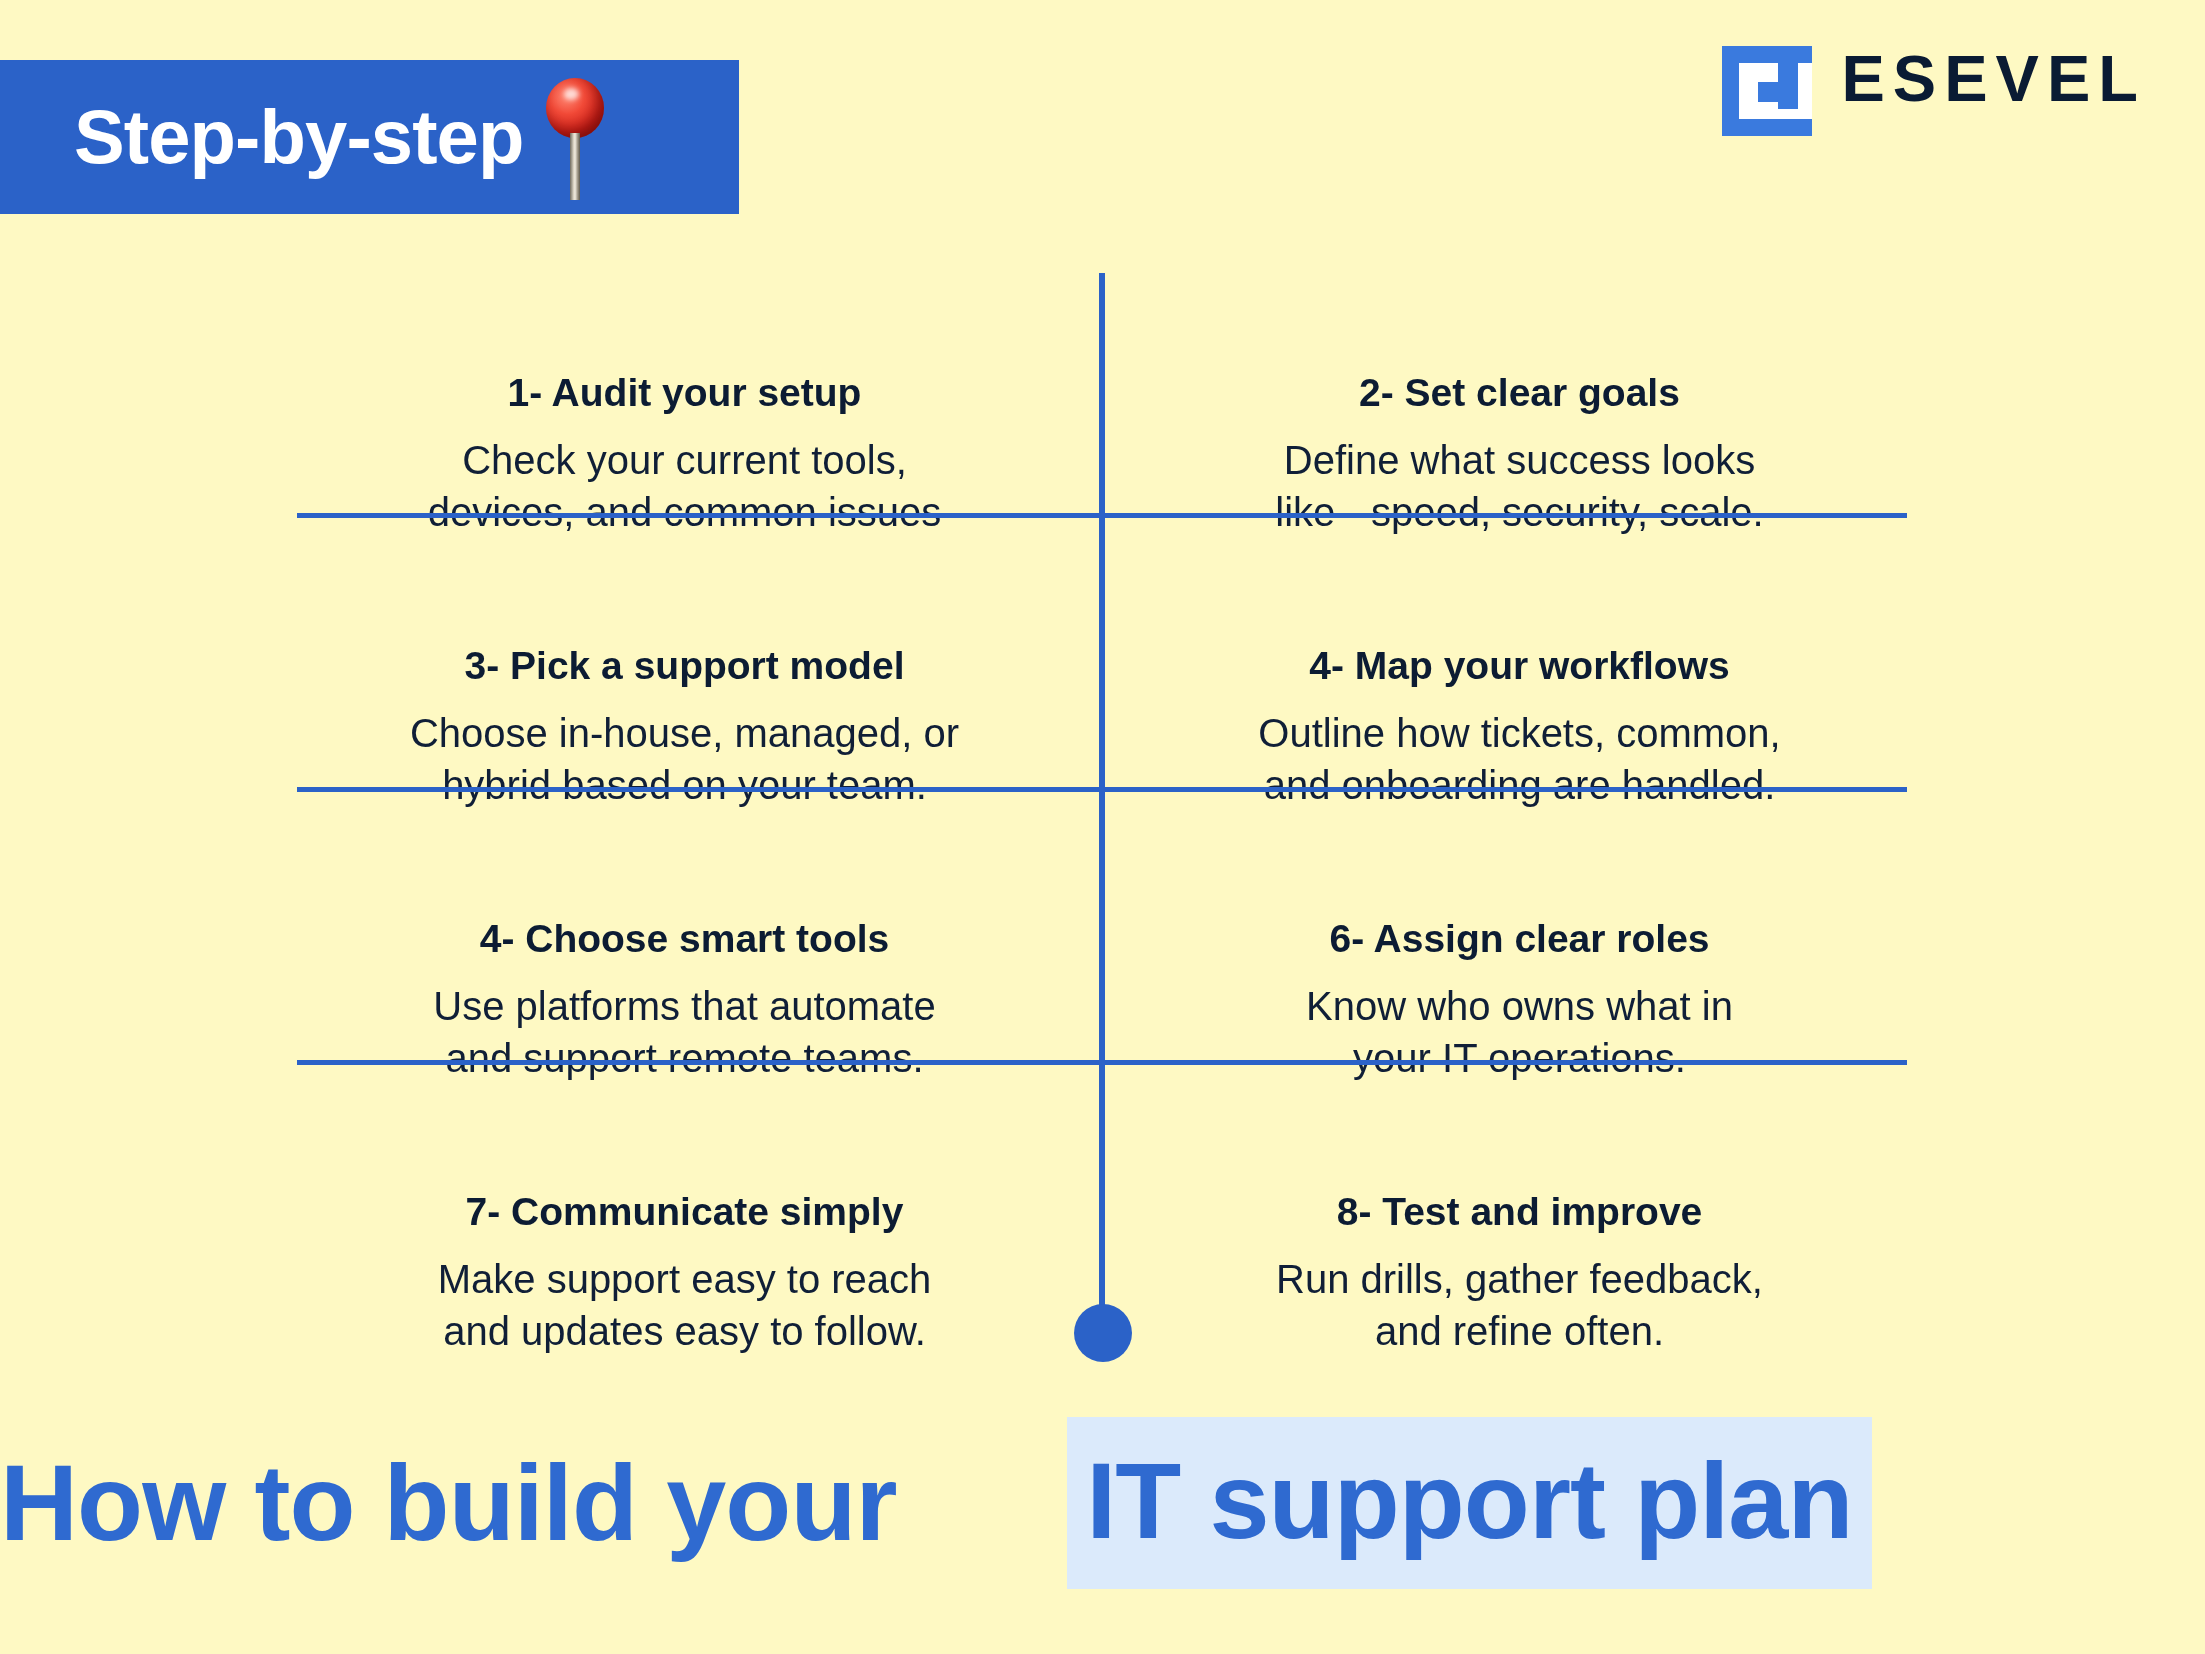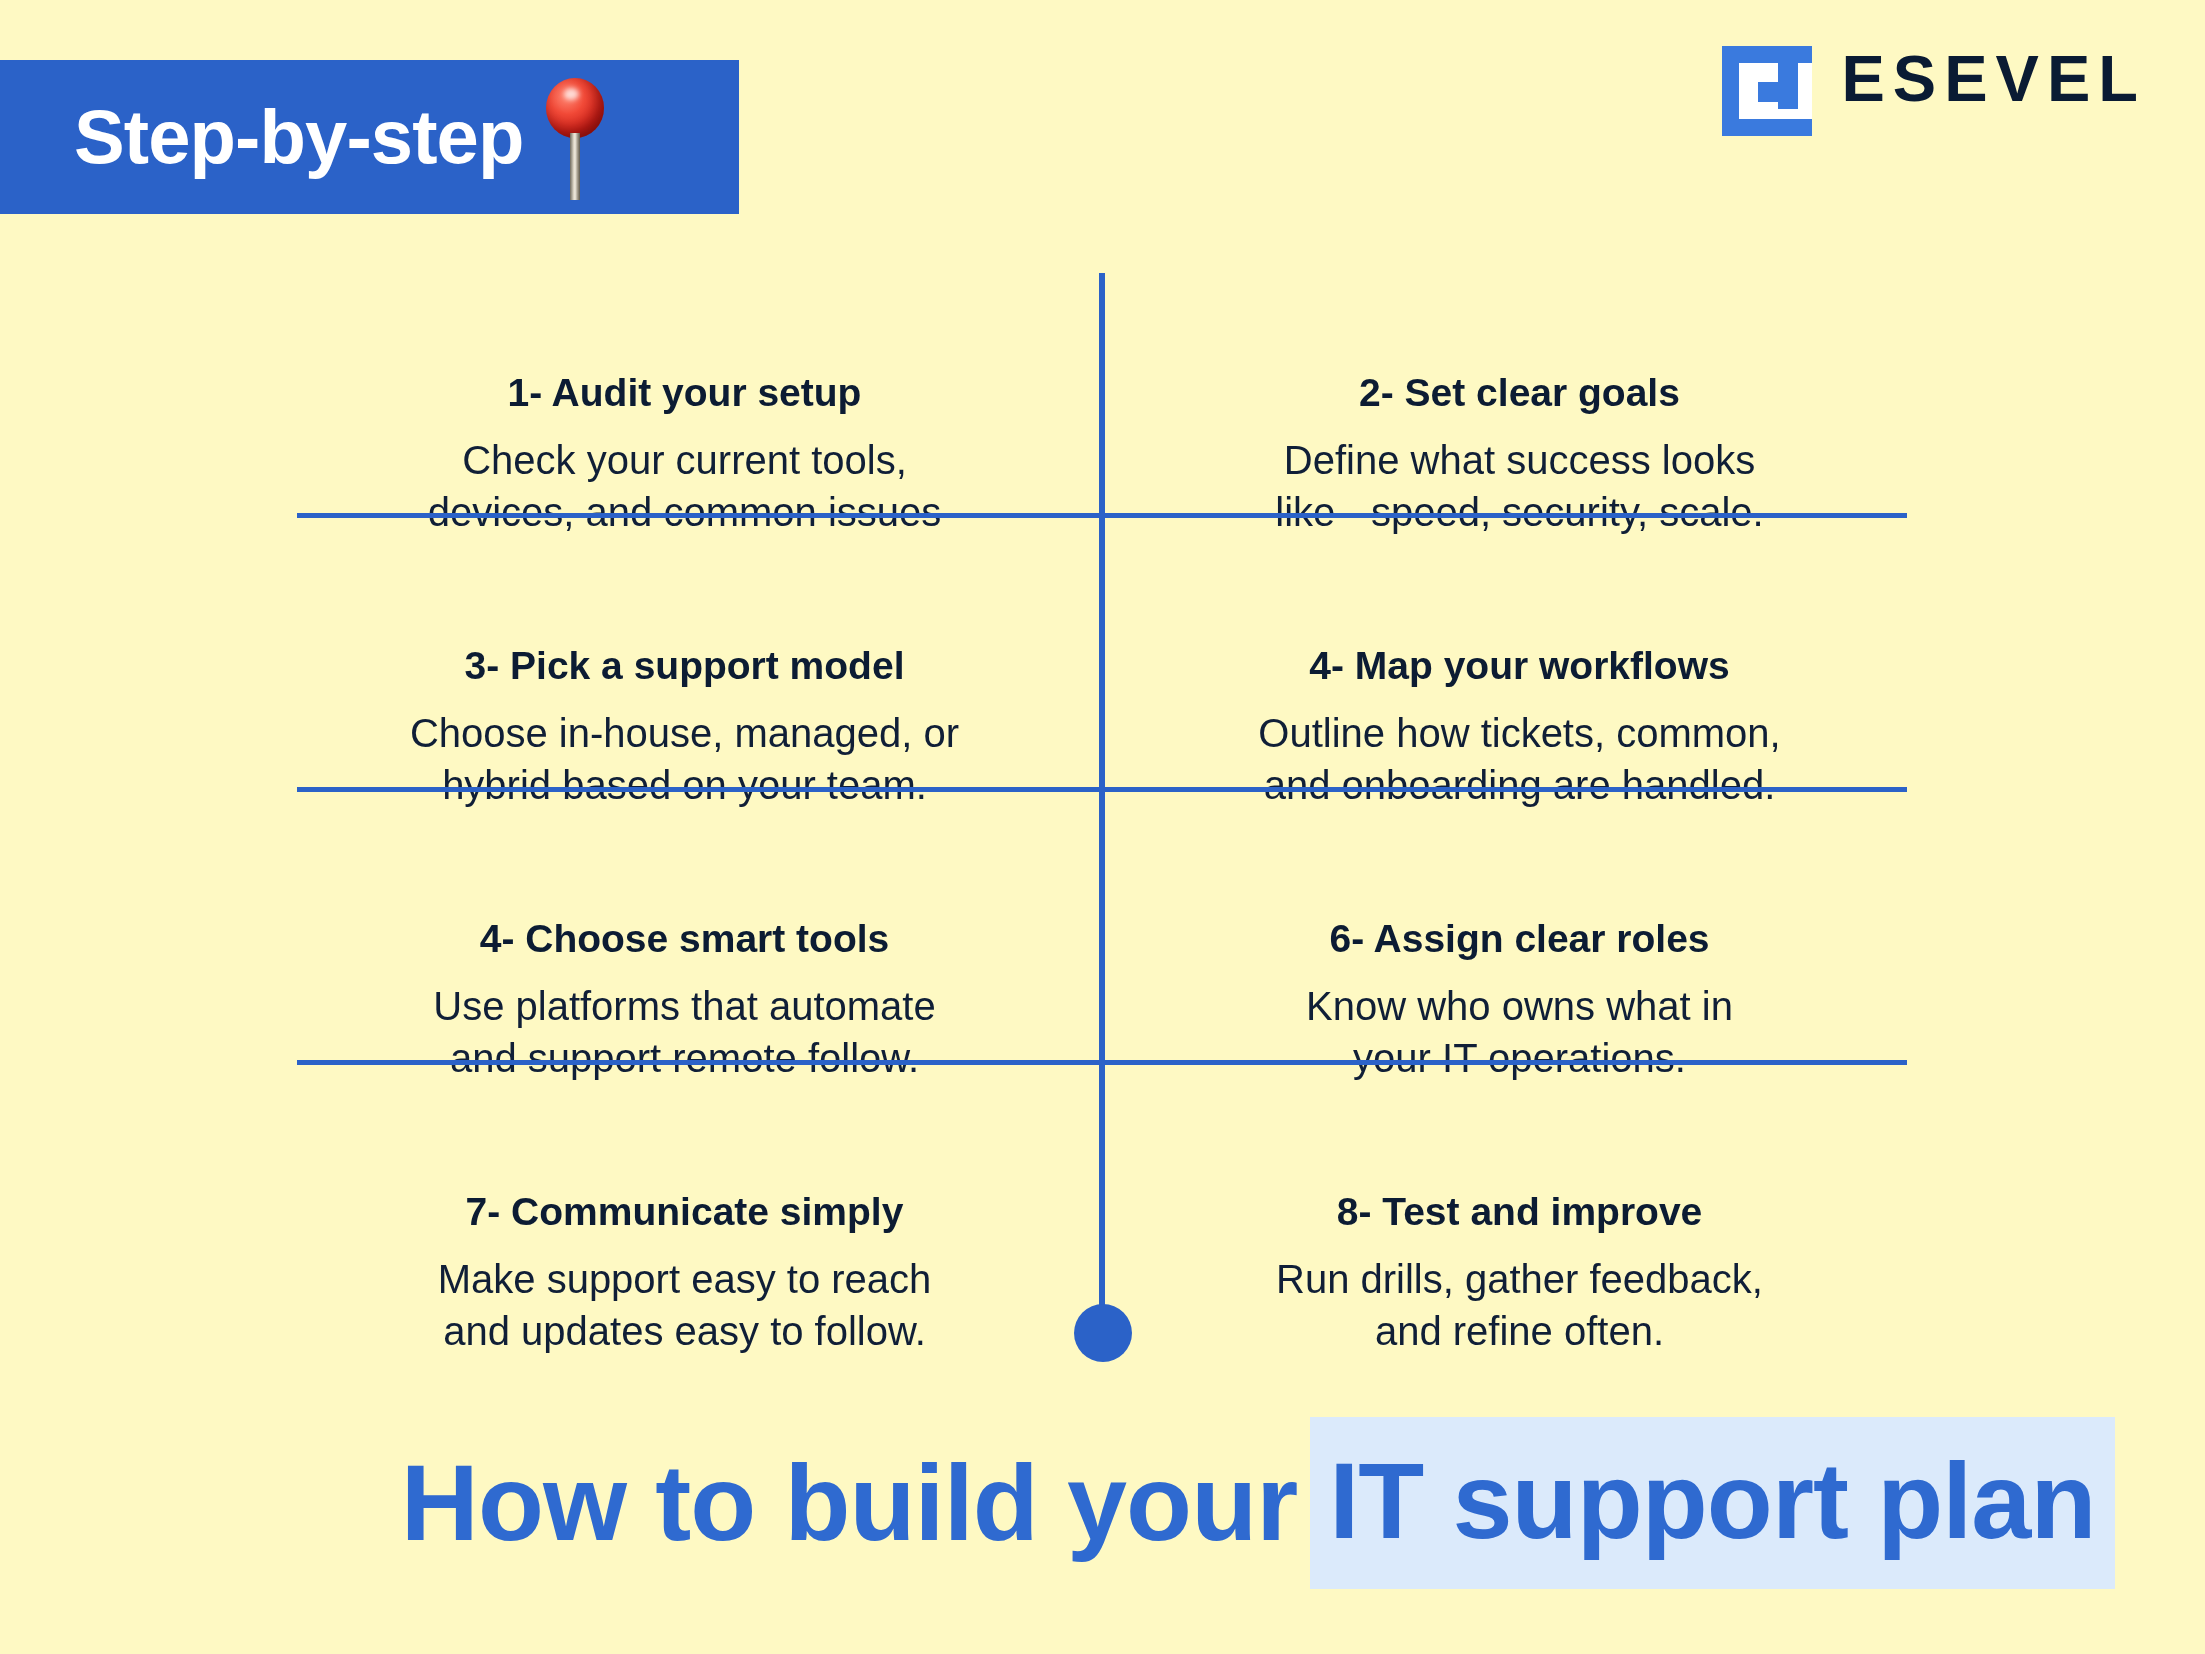--- a/index.html
+++ b/index.html
@@ -204,23 +204,23 @@
     height: 58px;
     border-radius: 50%;
     background: #2b62c8;
   }
 
   
   #bottom-title {
     position: absolute;
     left: 0;
     top: 1417px;
-    width: 2115px;
-    display: flex;
-    justify-content: flex-end;
+    width: 1872px;
+    display: flex;
+    justify-content: space-between;
     align-items: center;
   }
   #title-plain {
     color: #2f6ad0;
     font-size: 108px;
     font-weight: bold;
     line-height: 1;
     letter-spacing: -0.9px;
     white-space: nowrap;
   }
@@ -285,21 +285,21 @@
         <div class="step-title">4- Map your workflows</div>
         <div class="step-desc">Outline how tickets, common,
 and onboarding are handled.</div>
       </div>
     </div>
 
     <div class="grid-row">
       <div class="grid-cell left">
         <div class="step-title">4- Choose smart tools</div>
         <div class="step-desc">Use platforms that automate
-and support remote follow.</div>
+and support remote teams.</div>
       </div>
       <div class="grid-cell right">
         <div class="step-title">6- Assign clear roles</div>
         <div class="step-desc">Know who owns what in
 your IT operations.</div>
       </div>
     </div>
 
     <div class="grid-row">
       <div class="grid-cell left">

